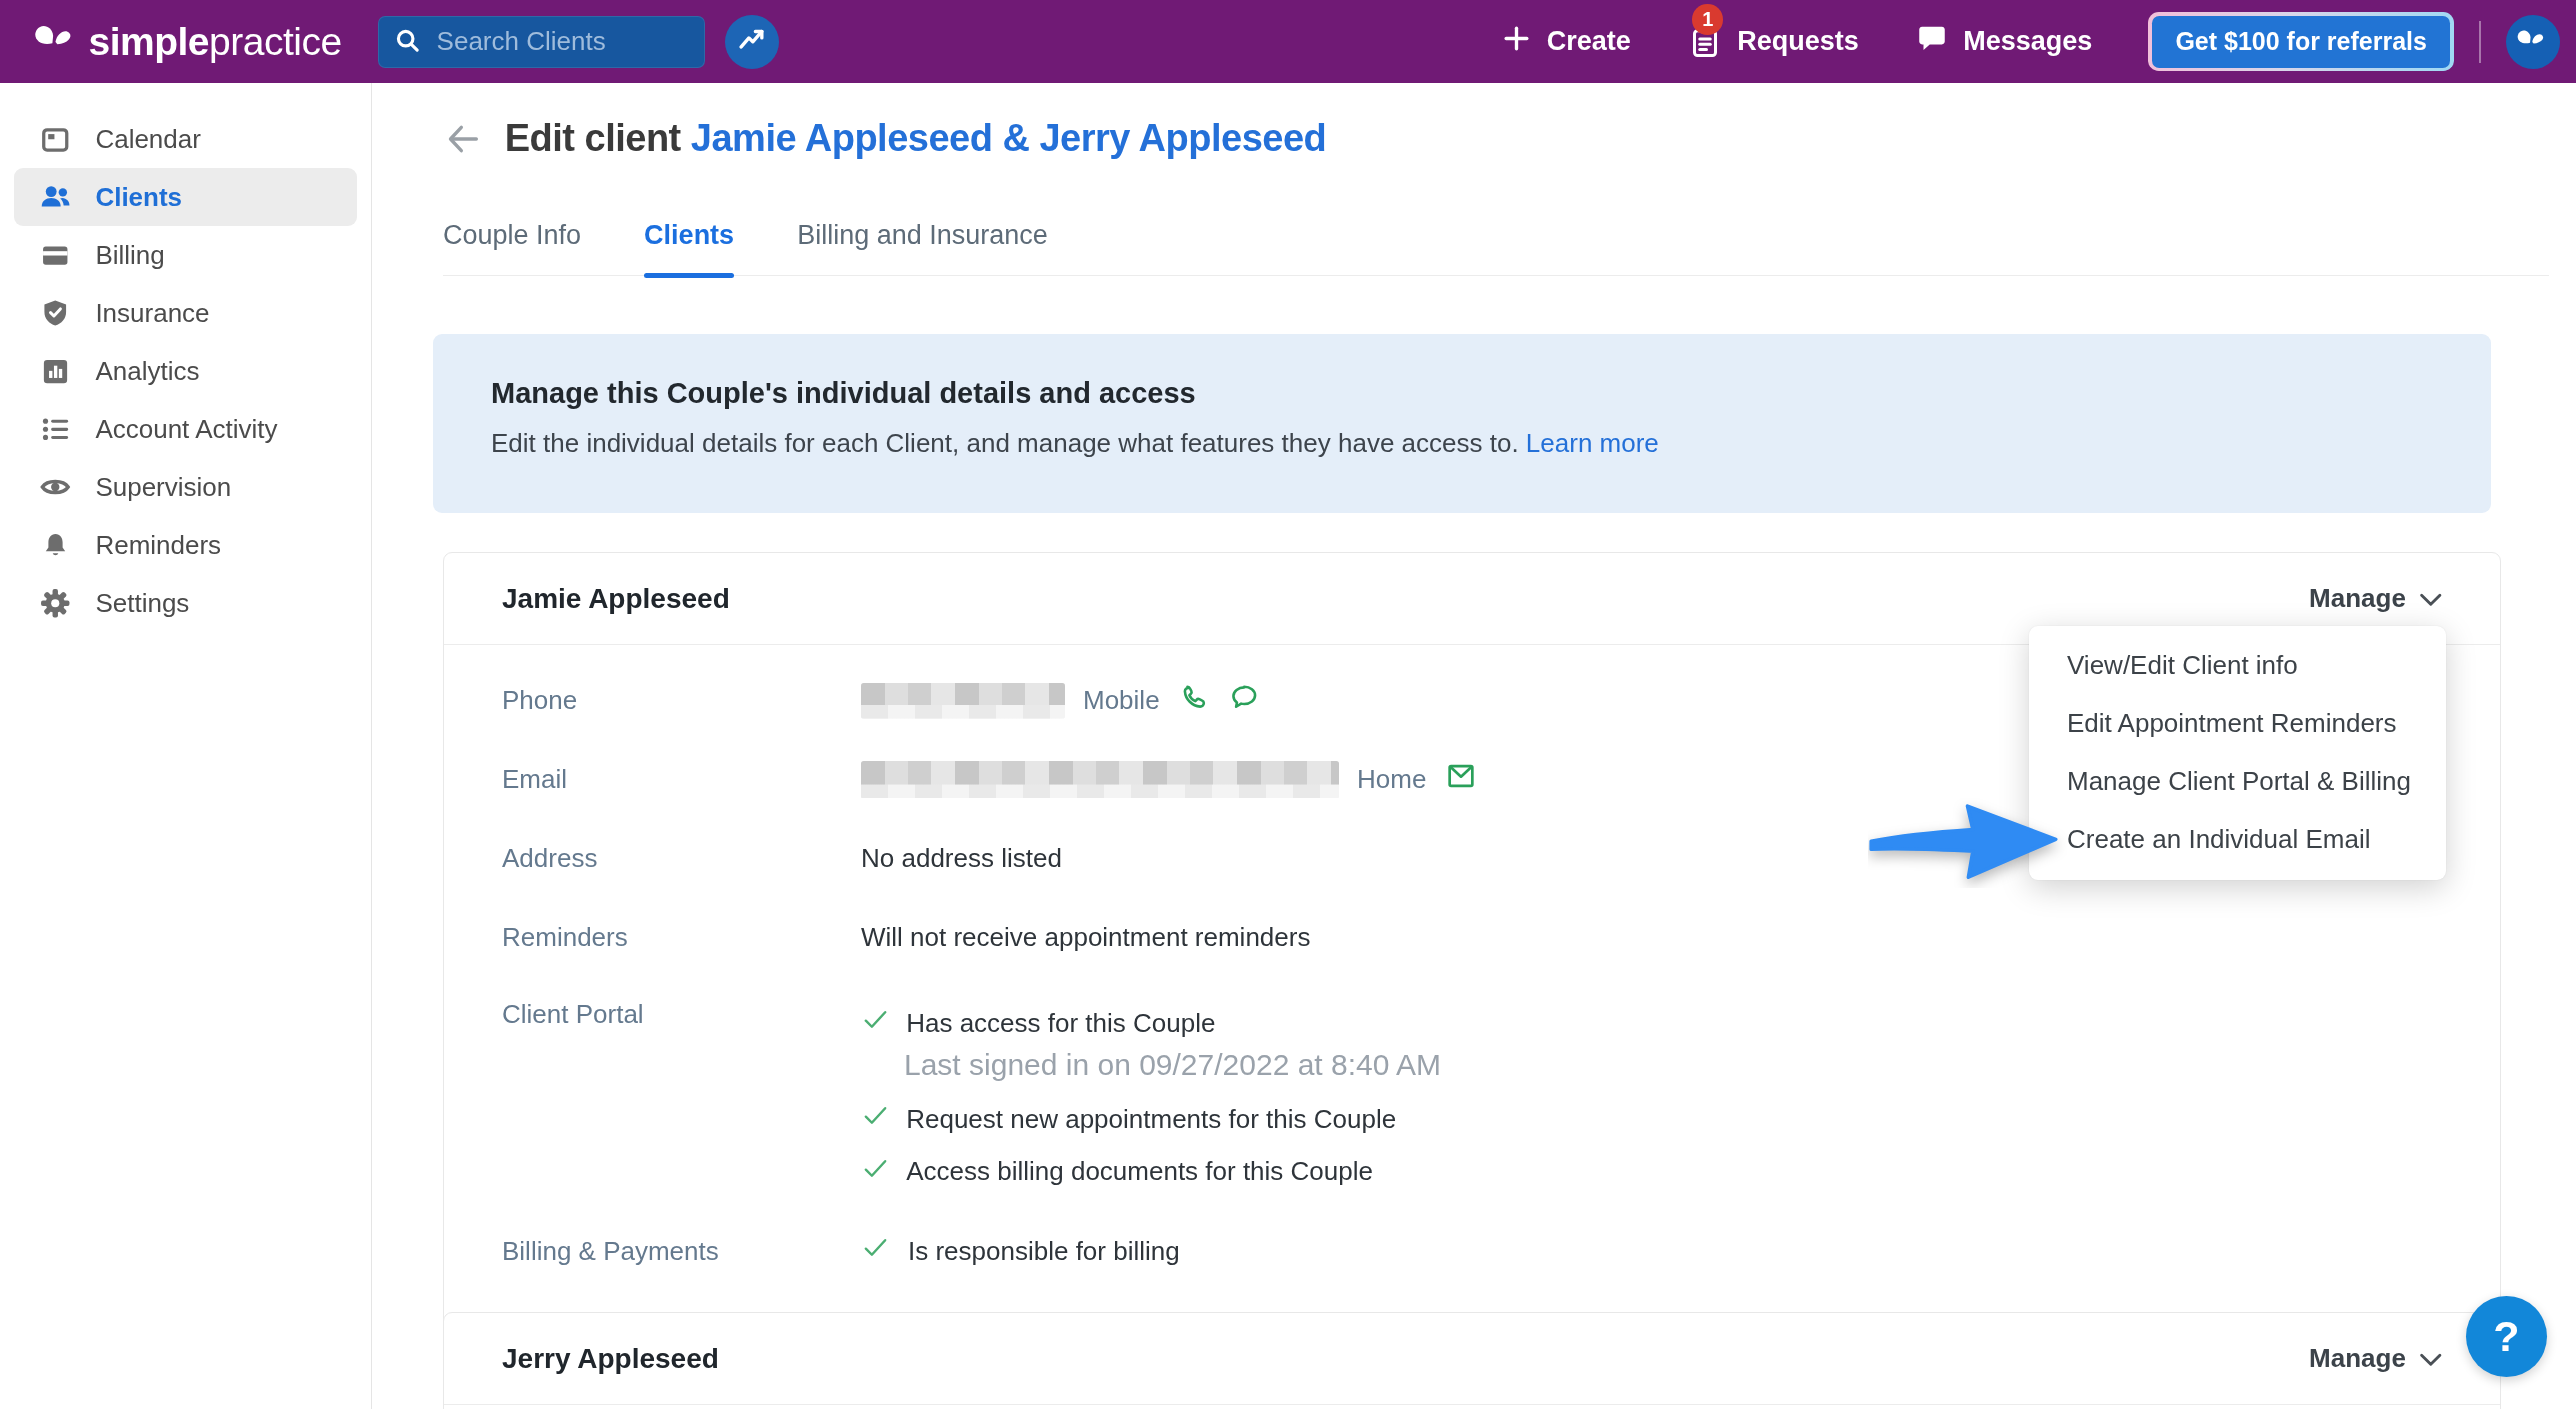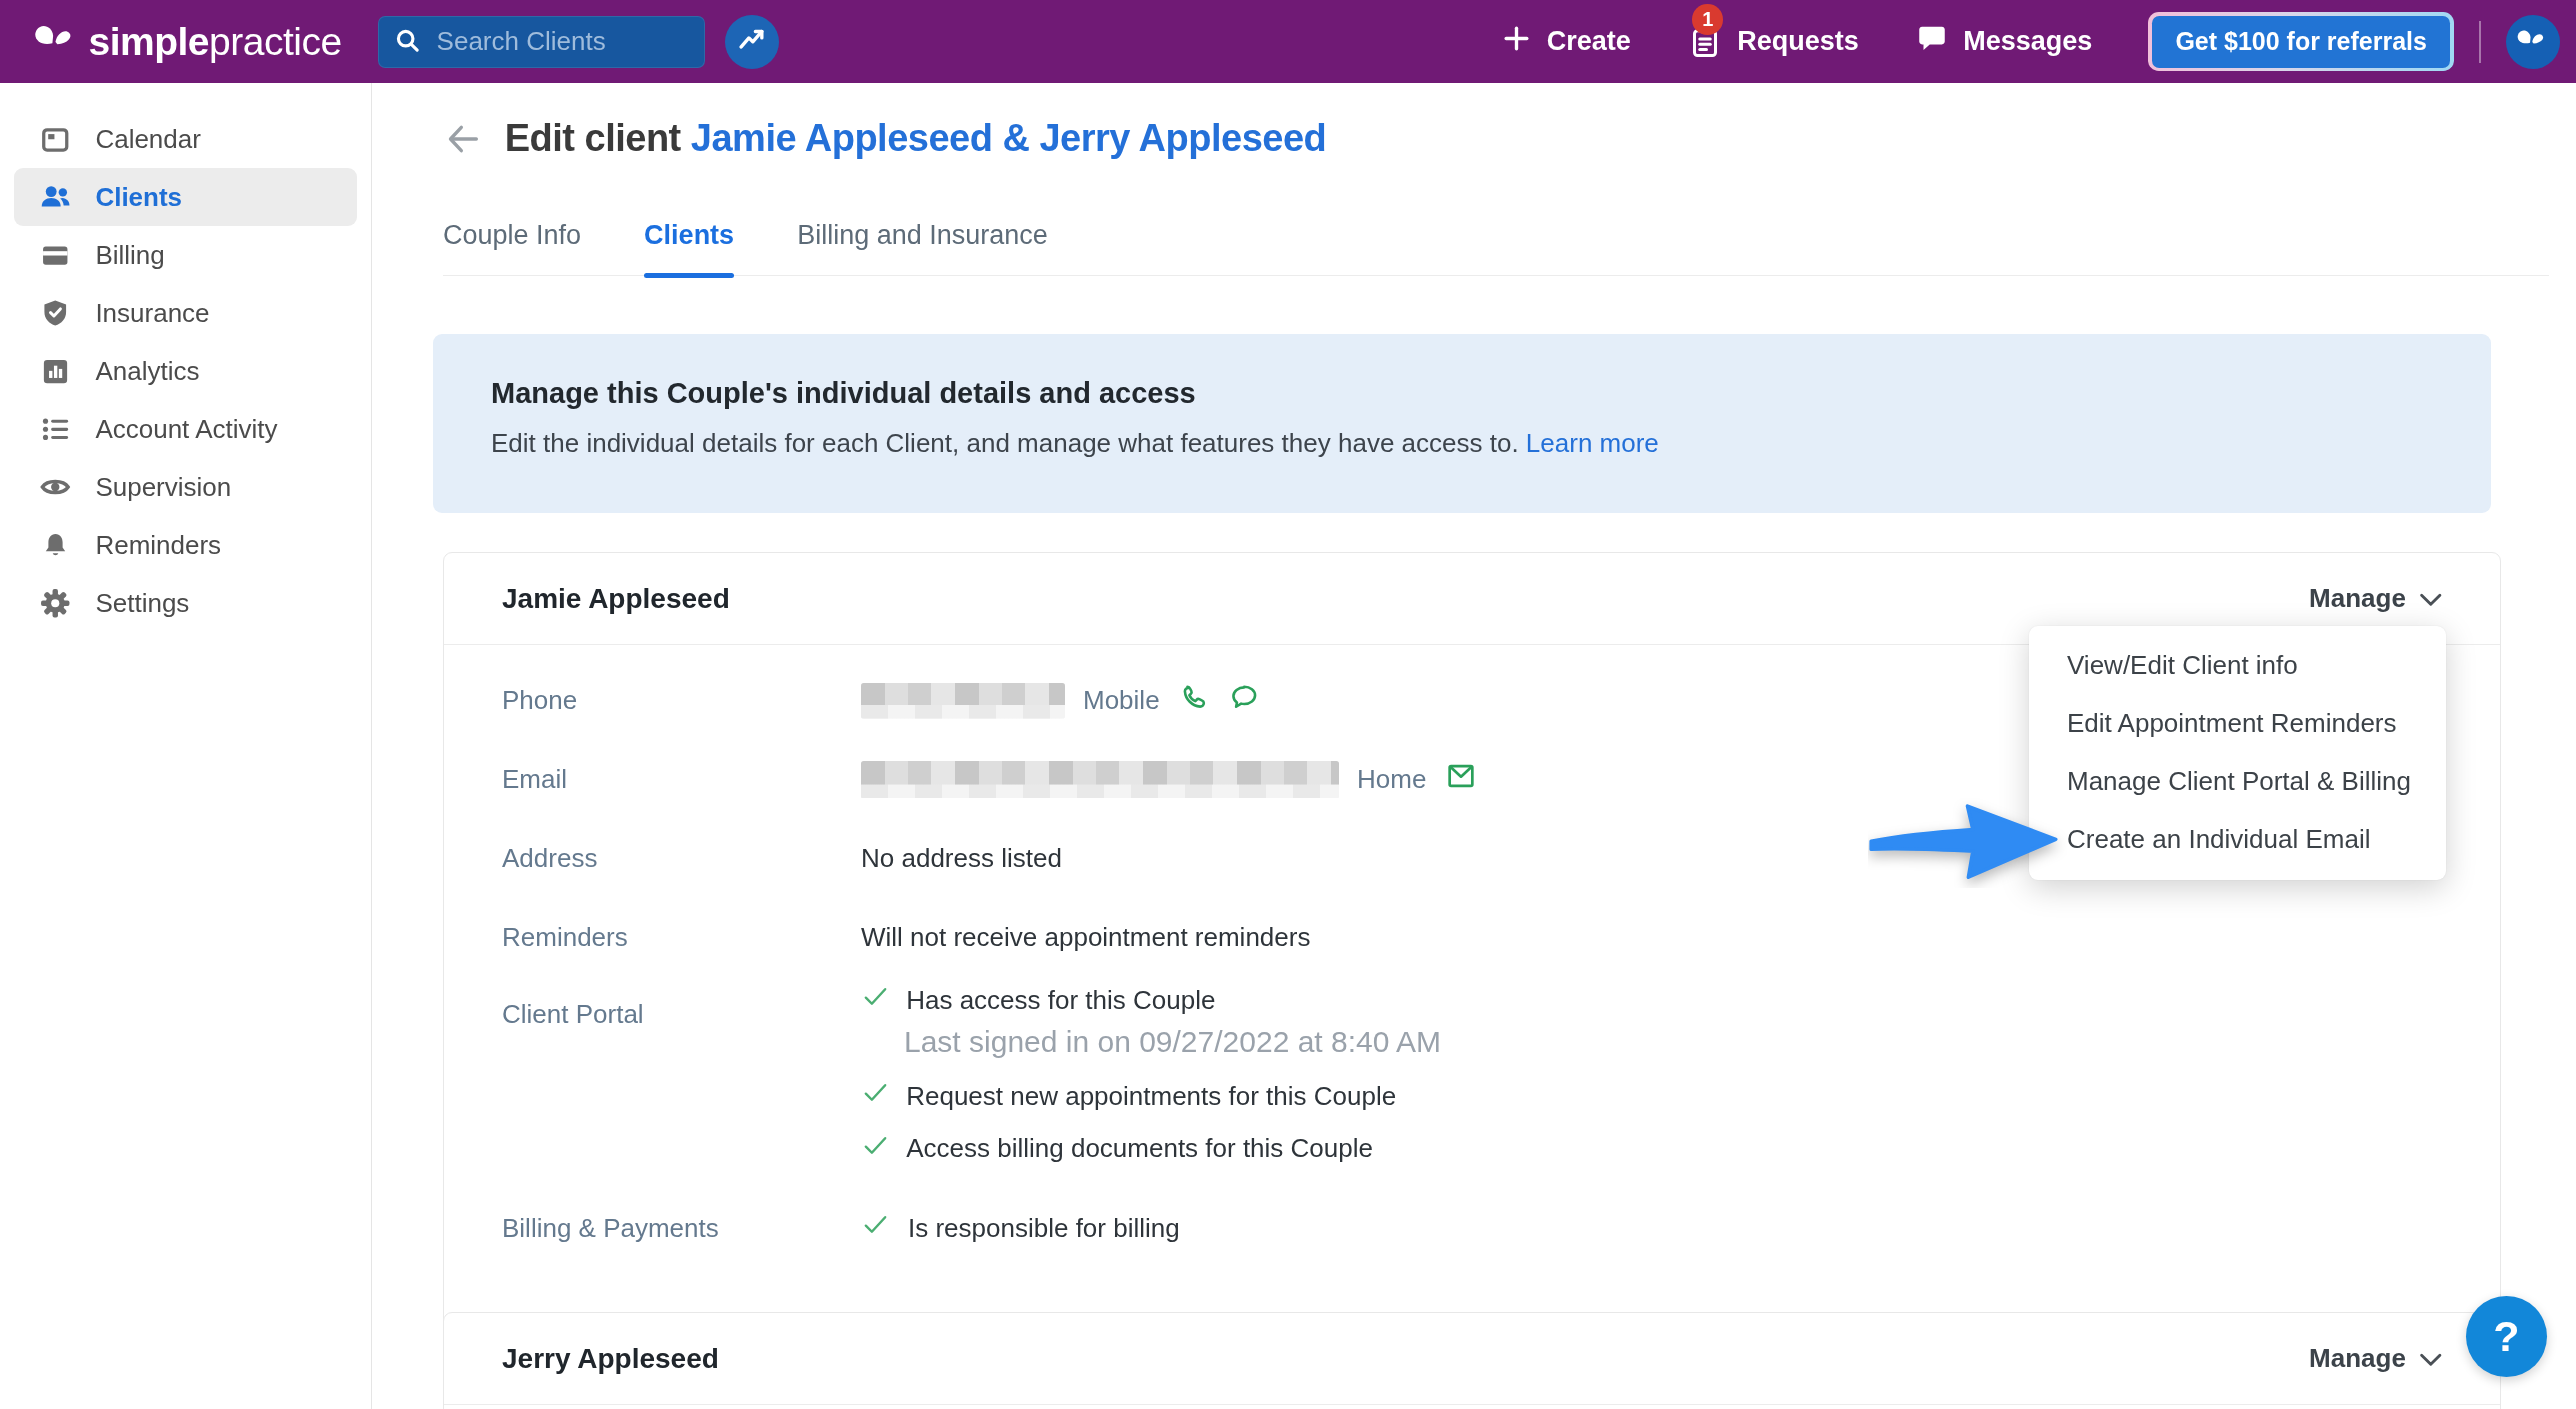--- a/index.html
+++ b/index.html
@@ -116,21 +116,21 @@
     background:
       repeating-linear-gradient(90deg,#c7c7c7 0 23.5px,#dedede 23.5px 47px,#cfcfcf 47px 70px,#e6e6e6 70px 94px) top/100% 62% no-repeat,
       repeating-linear-gradient(90deg,#e9e9e9 0 27px,#f4f4f4 27px 54px) bottom/100% 38% no-repeat;
   }
   .redact.phone { width:204px; height:36px; }
   .redact.email { width:478px; height:38px; }
   .contact-type { color:#64798e; }
 
   .portal-stack { display:flex; flex-direction:column; }
   .check-line { display:flex; align-items:center; gap:16.2px; font-size:26px; color:#2e343a; }
-  .check-line.l1 { margin-top:3px; height:40px; }
+  .check-line.l1 { margin-top:26px; height:40px; }
   .sub-gray { margin-top:5.4px; margin-left:43px; height:32.5px; font-size:30px; color:#9aa2ab; display:flex; align-items:center;text-align:center; }
   .check-line.l3 { margin-top:18px; height:40px; }
   .check-line.l4 { margin-top:12.6px; height:40px; }
   .frow.billing { margin-top:20px; }
   .portal-label { padding-top:21.7px; }
 
   
   .dropdown {
     position:absolute; left:2029px; top:626px; width:417px; z-index:50;
     background:#fff; border-radius:9px; padding:10.8px 0;

